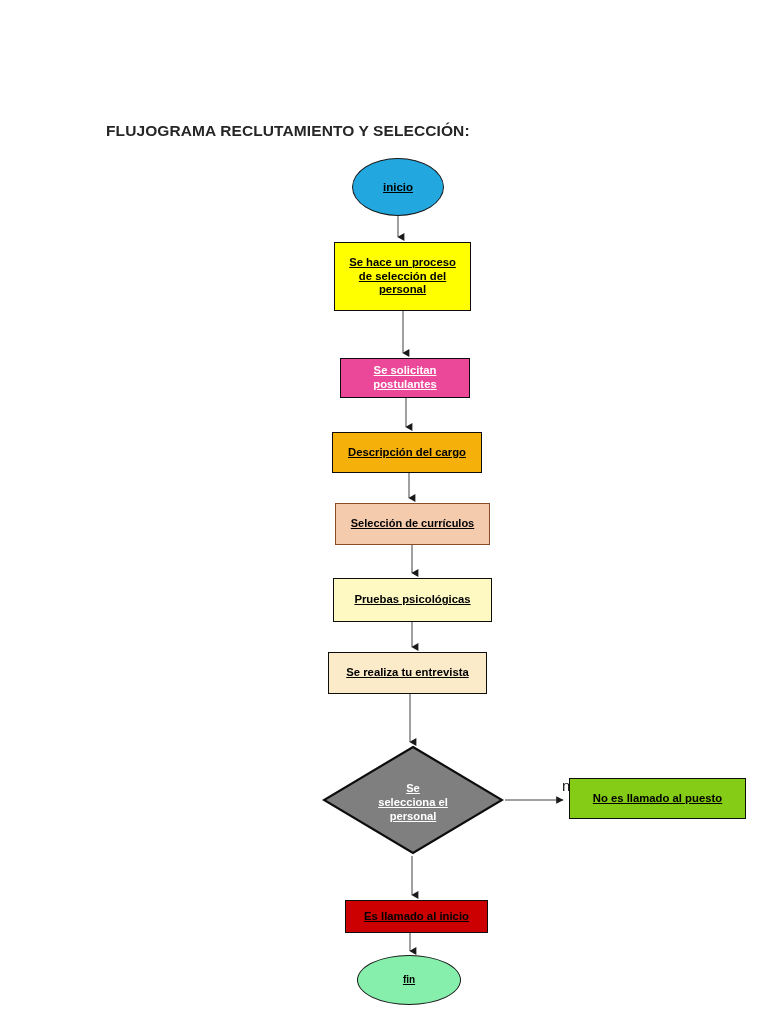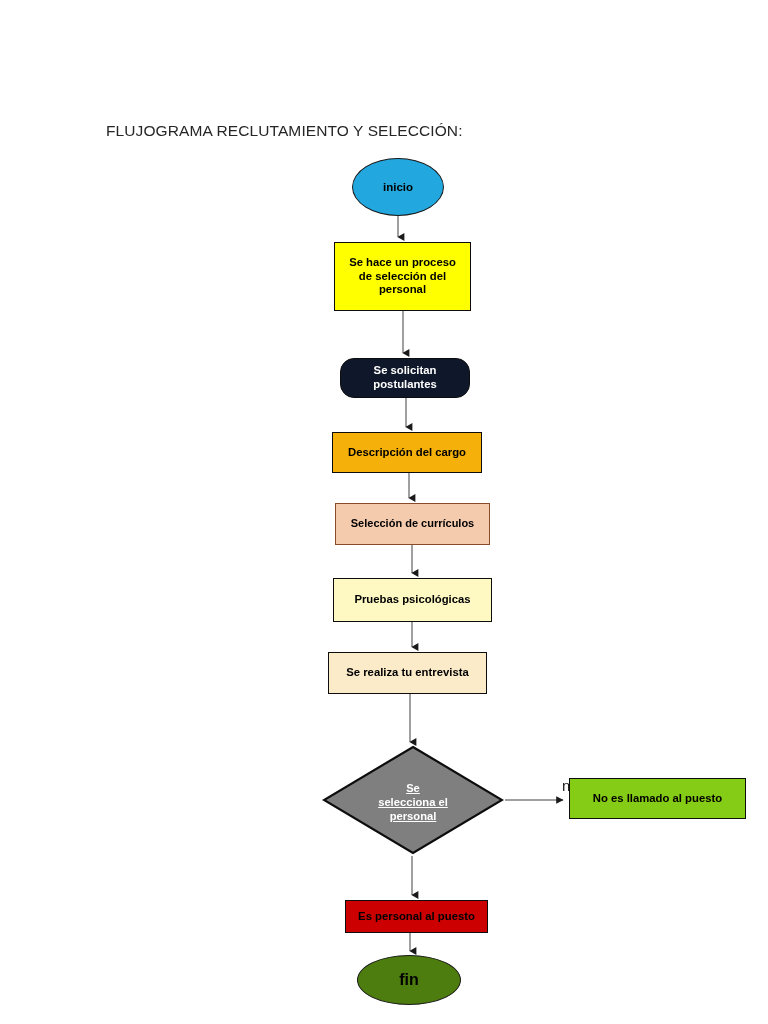--- a/index.html
+++ b/index.html
@@ -22,37 +22,38 @@
     top: 0;
     width: 768px;
     height: 1024px;
   }
 
   #page-title {
     position: absolute;
     left: 106px;
     top: 122px;
     font-size: 15.5px;
-    font-weight: 400;
+    font-weight: 700;
     color: #262626;
     letter-spacing: 0.1px;
     white-space: nowrap;
   }
 
   
   .node {
     position: absolute;
     box-sizing: border-box;
     display: flex;
     align-items: center;
     justify-content: center;
     text-align: center;
     font-weight: bold;
     line-height: 1.22;
     color: #000000;
+    text-decoration: underline;
   }
 
   .node .node-label {
     display: block;
     width: 100%;
     white-space: pre-line;
   }
 
   .terminator {
     border-radius: 50%;
@@ -74,24 +75,23 @@
   #node-proceso-seleccion {
     left: 334px; top: 242px;
     width: 137px; height: 69px;
     background: #ffff00;
     font-size: 11.3px;
   }
 
   #node-solicitan-postulantes {
     left: 340px; top: 358px;
     width: 130px; height: 40px;
-    background: #0f172a;
+    background: #ec4899;
     color: #ffffff;
     font-size: 11.3px;
-    border-radius: 14px;
   }
 
   #node-descripcion-cargo {
     left: 332px; top: 432px;
     width: 150px; height: 41px;
     background: #f5b10a;
     font-size: 11.3px;
   }
 
   #node-seleccion-curriculos {
@@ -126,22 +126,22 @@
   #node-es-llamado {
     left: 345px; top: 900px;
     width: 143px; height: 33px;
     background: #cc0000;
     font-size: 11.3px;
   }
 
   #node-fin {
     left: 357px; top: 955px;
     width: 104px; height: 50px;
-    background: #4d7c0f;
-    font-size: 16px;
+    background: #86efac;
+    font-size: 10px;
   }
 
   
   #node-decision {
     position: absolute;
     left: 322px;
     top: 745px;
     width: 182px;
     height: 110px;
   }
@@ -258,20 +258,20 @@
 personal</div>
   </div>
 
   <div id="edge-label-no">no</div>
 
   <div class="node process" id="node-no-llamado">
     <span class="node-label">No es llamado al puesto</span>
   </div>
 
   <div class="node process" id="node-es-llamado">
-    <span class="node-label">Es personal al puesto</span>
+    <span class="node-label">Es llamado al inicio</span>
   </div>
 
   <div class="node terminator" id="node-fin">
     <span class="node-label">fin</span>
   </div>
 
 </div>
 
 </body></html>

